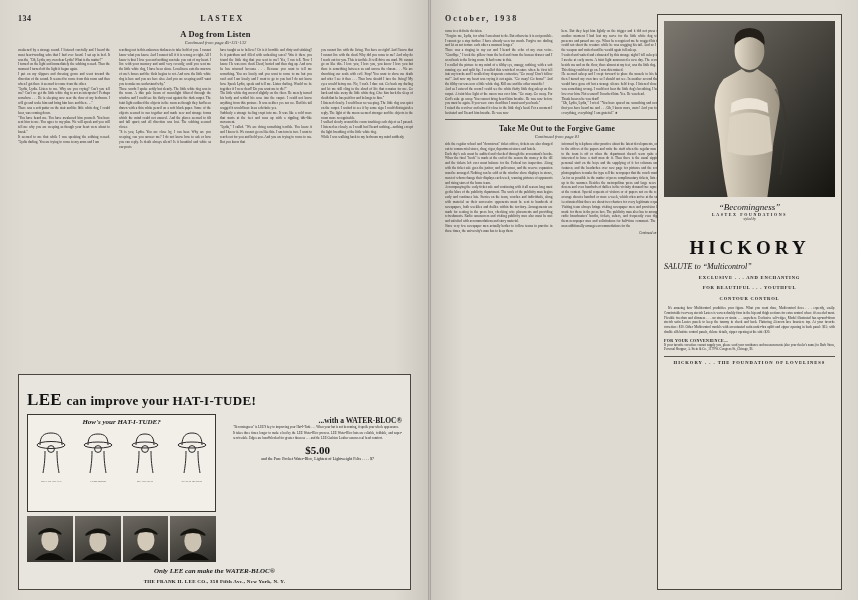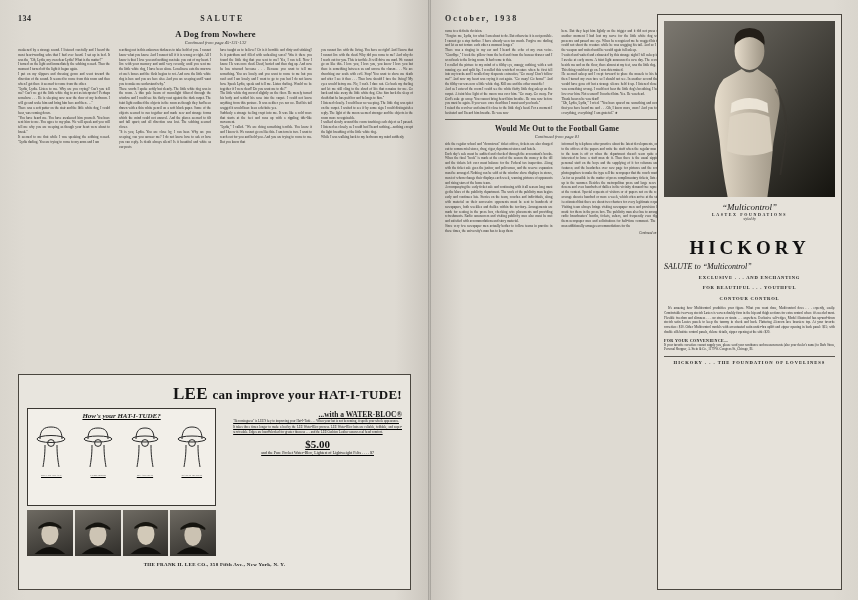--- a/index.html
+++ b/index.html
@@ -17,23 +17,23 @@
   .col{width:100%;}
   .hd{font-size:8.5px;font-weight:bold;text-align:center;letter-spacing:.2px;color:#1e1e1e;margin-bottom:1px;}
   .contd{font-size:4.6px;font-style:italic;text-align:center;color:#3a3a3a;margin-bottom:3px;}
   .body{font-size:3.4px;line-height:1.42;text-align:justify;color:#2e2c29;
         hyphens:auto;-webkit-hyphens:auto;}
   .rule{height:1px;background:#6a665f;margin:3px 0 4px;}
   
   .lee-ad{position:absolute;left:18px;bottom:10px;width:393px;height:216px;background:#e8e5de;
           border:1px solid #4a463f;box-sizing:border-box;padding:6px 8px;}
   .lee-head{font-family:"Liberation Serif",serif;font-size:17px;font-weight:bold;color:#141414;
-            text-align:right;letter-spacing:.3px;line-height:1;margin-top:4px;}
+            text-align:left;letter-spacing:.3px;line-height:1;margin-top:10px;}
   .lee-head .small{font-size:13px;}
-  .lee-body{display:flex;gap:17px;margin-top:6px;height:150px;text-decoration:underline;}
+  .lee-body{display:flex;gap:17px;margin-top:6px;height:150px;}
   .lee-left{width:196px;position:relative;}
   .lee-right{width:175px;position:relative;}
   .hatitude-box{border:1px solid #3a3732;background:#f2efe9;height:96px;position:relative;}
   .hatitude-title{font-size:7px;font-style:italic;font-weight:bold;text-align:center;margin-top:3px;color:#1b1b1b;}
   .hat-grid{display:flex;justify-content:space-around;margin-top:3px;}
   .hat-fig{width:40px;height:48px;position:relative;}
   .hat-cap{font-size:2.6px;text-align:center;color:#2a2a2a;margin-top:1px;letter-spacing:.2px;}
   .photo-strip{margin-top:4px;height:46px;display:flex;gap:2px;}
   .photo-cell{flex:1;background:linear-gradient(160deg,#6e6a62,#302e2a);position:relative;overflow:hidden;}
   .blurb{font-size:3.2px;line-height:1.4;text-align:justify;color:#232323;}
@@ -68,25 +68,25 @@
   .sub-hd{font-size:7.5px;font-weight:bold;text-align:right;color:#1e1e1e;margin:2px 0 0;}
 </style>
 </head>
 <body>
 
 <div class="spread">
 
   <div class="page page-left">
     <div class="folio-row">
       <span class="folio">134</span>
-      <span class="mast">SALUTE</span>
+      <span class="mast">LASTEX</span>
       <span class="folio"></span>
     </div>
 
-    <div class="hd">A Dog from Nowhere</div>
+    <div class="hd">A Dog from Listen</div>
     <div class="contd">Continued from page 45-131-132</div>
 
     <div class="cols">
       <div class="col body">
           <div style="white-space:pre-line">awakened by a strange sound. I listened carefully and I heard the most heart-rending sobs that I had ever heard. I sat up in bed. It was the, "Oh, Lydia, my own dear Lydia! What is the matter?"
 I turned on the light and immediately the sobbing ceased. Then the moment I turned off the light it began again.
 I put on my slippers and dressing gown and went toward the direction of the sound. It seemed to come from this room and then when I got there it seemed to come from the other.
 "Lydia, Lydia. Listen to me. Why are you crying? Can't you tell me? Can't we get the little white dog to act as interpreter? Perhaps somehow . . . He is sleeping now near the door of my bedroom. I will go and wake him and bring him here and then . . ."
 There was a soft patter on the stair and the little white dog, I could hear, was coming down.
 "You have heard me. You have awakened him yourself. You have sent him to me. You agree to my plan. We will speak and you will tell me why you are weeping as though your heart were about to break."
@@ -199,20 +199,21 @@
             <p>"Becomingness" is LEE'S key to improving your Hat-I-Tude . . . When your hat is not becoming, it spoils your whole appearance.</p>
             <p>It takes three times longer to make a hat by the LEE Water-Bloc process. LEE Water-Bloc hats are reliable, foldable, and super-serviceable. Edges are hand-blocked for greater fineness . . . and the LEE Cushion Leather assures real head comfort.</p>
           </div>
           <div class="price">
             <span>$5.00</span>
             <small>and the Pure Pocket Water-Bloc, Lightest of Lightweight Felts . . . . $7</small>
           </div>
         </div>
       </div>
 
+      <div class="lee-sub">Only LEE can make the WATER-BLOC®</div>
       <div class="lee-foot">THE FRANK H. LEE CO., 358 Fifth Ave., New York, N. Y.</div>
     </div>
   </div>
 
   <div class="page page-right">
     <div class="folio-row">
       <span class="mast">October, 1938</span>
       <span class="folio">135</span>
     </div>
 
@@ -231,21 +232,21 @@
               <div style="white-space:pre-line">here. But they kept him lightly on the trigger and it did not press down. In another moment I had lost my nerve for the little white dog would my presence and passed one eye. When he recognized me he wagged his tail. I just could not shoot the creature while he was wagging his tail. And so I consoled the weapon and waited until he would again fall asleep.
 I waited and waited and exhausted by this strange night I fell asleep in a chair. I awoke at early morn. A faint light announced a new day. The revolver was beside me and on the floor, there almost at my feet, was the little dog.
 This thing could not go on. I was determined.
 He seemed asleep and I crept forward to place the muzzle to his head. And then I turned my own face so I should not see. In another second the weapon would have gone off but a strange silence held it up. I listened closely. There was something wrong. I could not hear the little dog's breathing. I bent down low over him. Not a sound! I touched him. Yes. He was dead.
 Thank heaven he was dead!
 "Oh, Lydia, Lydia," I cried. "You have spared me something and now I know that you have heard me and . . . Oh, I know more, more! And you forgive me everything, everything! I am grateful." ★</div>
             </div>
         </div>
 
         <div class="rule"></div>
-        <div class="hd" style="font-size:7.5px">Would Me Out to the Football Game</div>
+        <div class="hd" style="font-size:7.5px">Take Me Out to the Forgive Game</div>
         <div class="contd">Continued from page 81</div>
 
         <div class="cols">
           <div class="col body">
               <div style="white-space:pre-line">side the regular school and "downtown" ticket offices, tickets are also charged out to commercial stores, drug, cigar, department stores and hotels.
 Each day's sale must be audited and checked through the accountant's books. When the final "book" is made at the end of the season the money in the till and the tickets left over must balance for the Federal tax inspection. Along with the ticket sale goes the janitor, and policemen, and the reserve expansion must be arranged. Nothing can be sold at the window show displays in stores, most of whom change their displays each week, warning pictures of opponents and rising stars of the home team.
 Accompanying the early ticket sale and continuing with it all season long must go the blare of the publicity department. The work of the publicity man begins early and continues late. Stories on the team, coaches and individuals, along with material on their successive opponents must be sent to hundreds of newspapers, both weeklies and dailies within the territory. Arrangements are made for seating in the press box, checking wire placements and providing refreshments. Radio announcers and visiting publicity men also must be met and satisfied with accommodations and story material.
 Since very few newspaper men actually bother to follow teams in practice in these times, the university's man has to keep them</div>
             </div>
           <div class="col body">
@@ -274,21 +275,21 @@
             <ellipse cx="86" cy="30" rx="15" ry="19" fill="url(#skin)"></ellipse>
             <path d="M71 24 q15 -16 30 0 q2 -16 -15 -17 q-17 1 -15 17z" fill="#241f19"></path>
             <path d="M78 48 q8 7 16 0 l14 10 q10 12 8 30 l-6 34 q-2 28 -6 54 l-40 0 q-6 -30 -8 -56 l-5 -32 q-1 -18 9 -30z" fill="url(#skin)"></path>
             <path d="M66 96 q20 -9 40 0 l3 34 q-23 9 -46 0z" fill="#ddd4c3" opacity=".85"></path>
             <path d="M68 82 q18 -10 36 0 l1 10 q-19 -8 -38 0z" fill="#f0e9dc" opacity=".9"></path>
             <path d="M112 68 q14 22 10 52 l-5 34" stroke="#3a362f" stroke-width="2" fill="none" opacity=".5"></path>
           </svg>
         </div>
 
         <div class="hick-logo">
-          <div class="hick-script">“Multicontrol”</div>
+          <div class="hick-script">“Becomingness”</div>
           <div class="hick-sub">LASTEX  FOUNDATIONS</div>
           <div class="hick-by">styled by</div>
           <div class="hick-name">HICKORY</div>
         </div>
 
         <div class="hick-salute">SALUTE to “Multicontrol”</div>
         <div class="hick-tag">EXCLUSIVE . . . AND ENCHANTING</div>
         <div class="hick-tag">FOR BEAUTIFUL . . . YOUTHFUL</div>
         <div class="hick-tag big">CONTOUR CONTROL</div>
 

